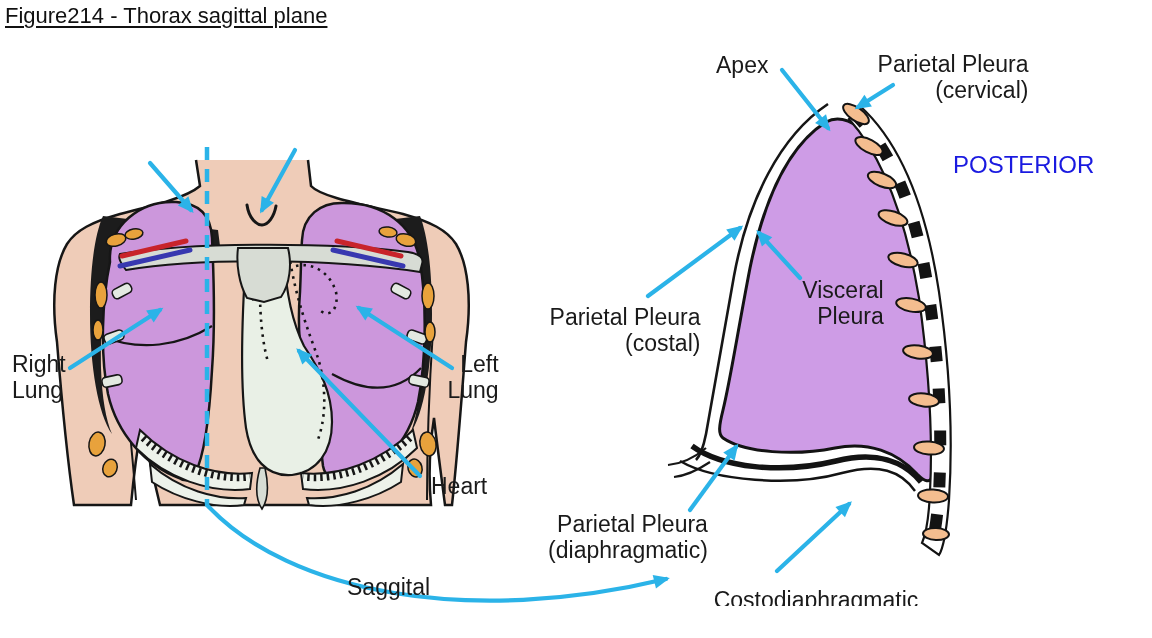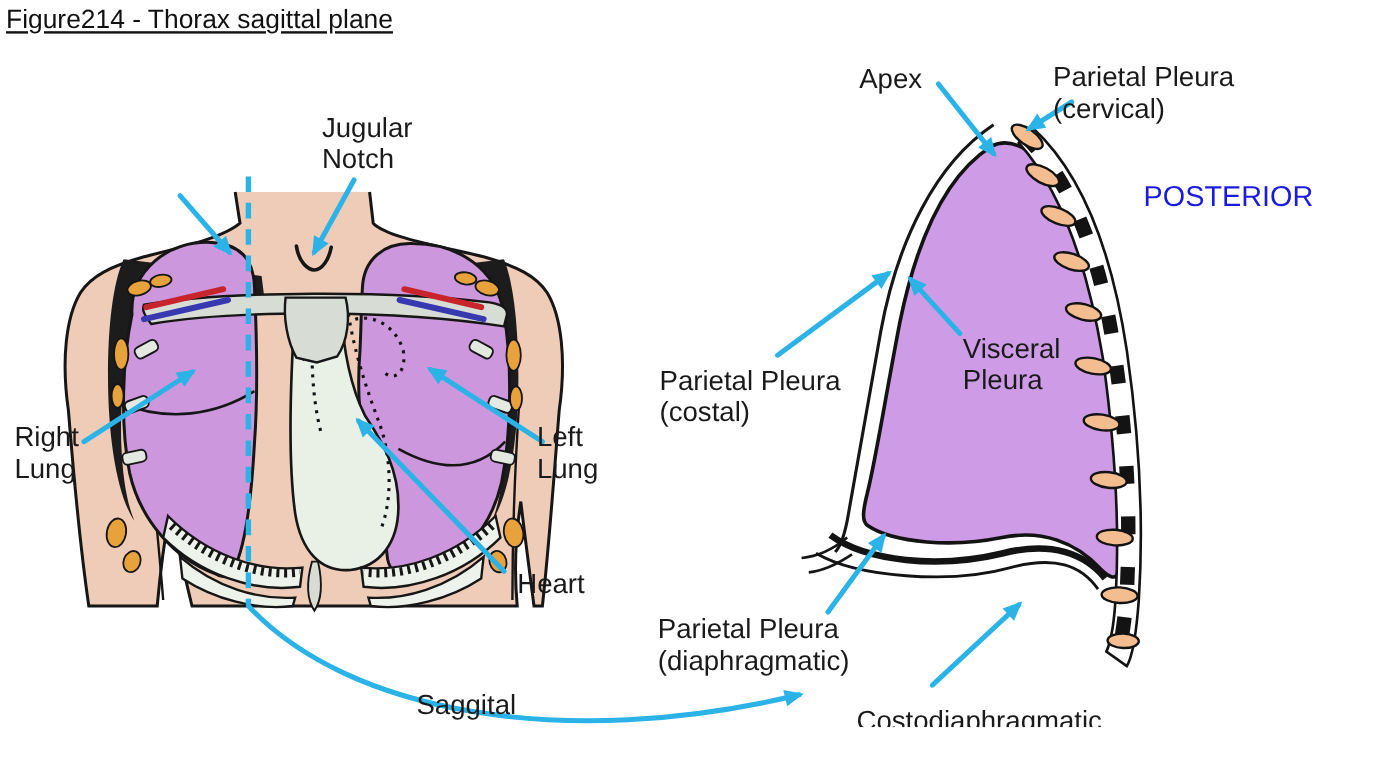--- a/index.html
+++ b/index.html
@@ -1,20 +1,20 @@
 <!DOCTYPE html>
 <html style="--arrow: #2BB3E8; --direction_text: #1A1AE0; --skin: #EFCCB8; --lung_front: #CC97DC; --lung_sagittal: #CE9CE6; --mediastinum: #E9F0E6; --bone: #D7DCD4; --rib_white: #EDF2EA; --rib_section: #F4BD8F; --muscle: #E8A23C; --vessel_red: #C8242B; --vessel_blue: #3838B0;"><head>
 <meta charset="utf-8">
 <style>
   html,body{margin:0;padding:0;background:#fff;}
   #canvas{position:relative;width:1152px;height:606px;background:#ffffff;overflow:hidden;
           font-family:"Liberation Sans", sans-serif;}
   #art{position:absolute;left:0;top:0;}
   .lbl{position:absolute;font-size:23px;line-height:26px;color:#1a1a1a;
-       white-space:pre-line;text-align:left;}
+       white-space:pre-line;text-align:right;}
   .c{transform:translateX(-50%);}
   .la{text-align:left;}
   .dir{color:var(--direction_text,#1a1ae0);font-size:24px;line-height:26px;}
   #title{position:absolute;left:5px;top:3px;font-size:22px;color:#111;
          text-decoration:underline;text-underline-offset:3px;}
 </style>
 </head>
 <body>
 
 <div id="canvas">
@@ -161,22 +161,20 @@
       <path marker-end="url(#ah)" d="M648,296 L740,228"></path>
       <path marker-end="url(#ah)" d="M800,278 L759,233"></path>
       <path marker-end="url(#ah)" d="M690,510 L736,447"></path>
       <path marker-end="url(#ah)" d="M777,571 L849,504"></path>
       <path marker-end="url(#ah)" d="M207,505 C290,594 470,626 666,579"></path>
     </g>
   </svg>
 
   <div id="title">Figure214 - Thorax sagittal plane</div>
 
-  <div class="lbl c" style="left:306px;top:93px">Jugular
-Notch</div>
   <div class="lbl la" style="left:12px;top:351px">Right
 Lung</div>
   <div class="lbl c" style="left:473px;top:351px">Left
 Lung</div>
   <div class="lbl la" style="left:431px;top:473px">Heart</div>
   <div class="lbl la" style="left:347px;top:574px">Saggital</div>
 
   <div class="lbl la" style="left:716px;top:52px">Apex</div>
   <div class="lbl c" style="left:953px;top:51px">Parietal Pleura
 (cervical)</div>

